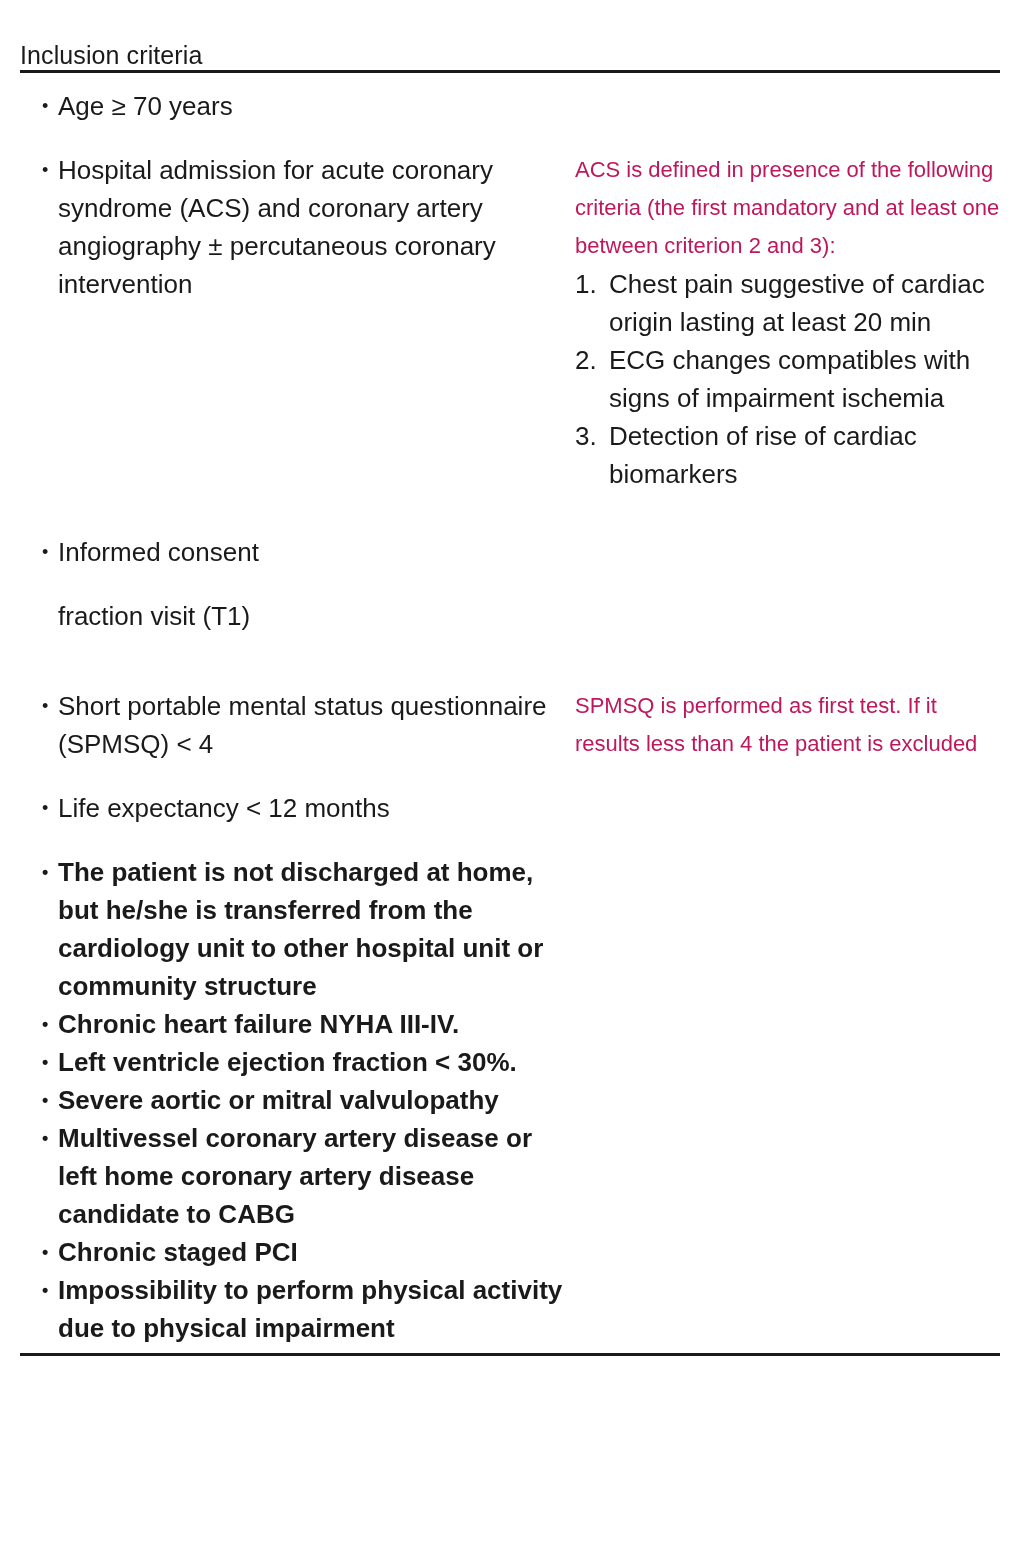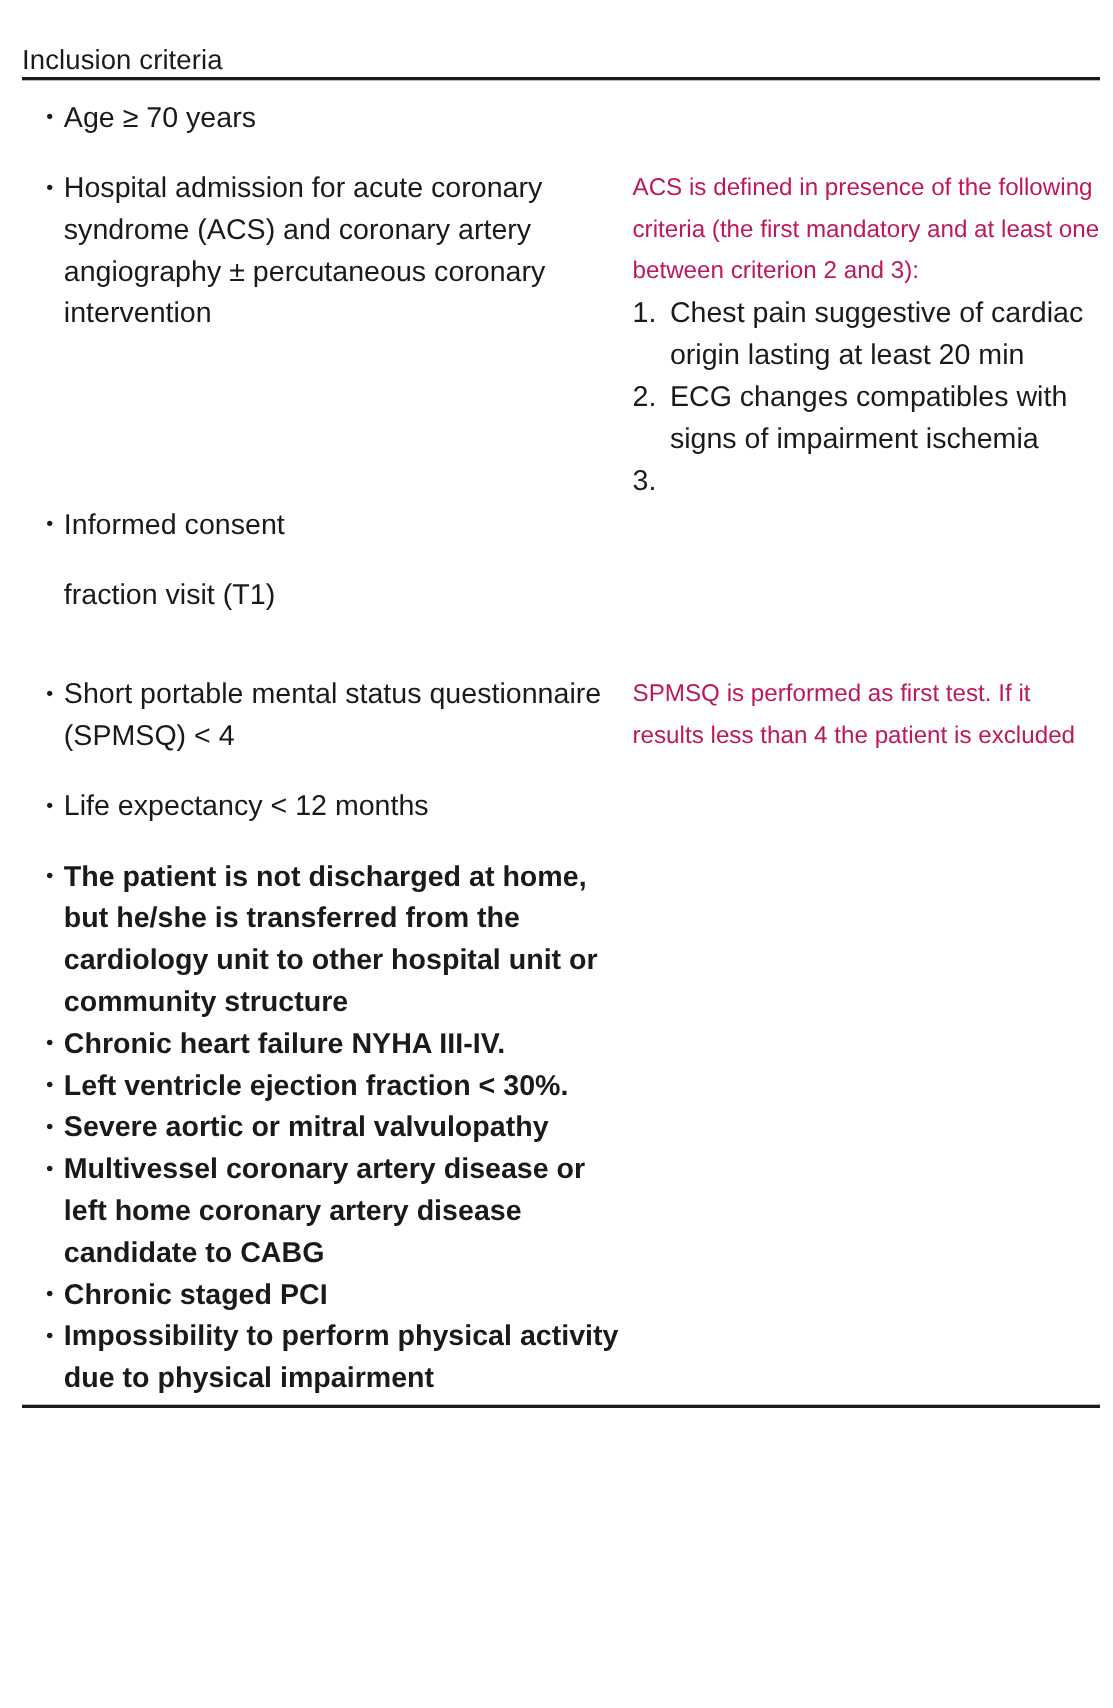--- a/index.html
+++ b/index.html
@@ -158,20 +158,21 @@
         <div class="num-item">
           <span class="num-marker">1.</span>
           <span>Chest pain suggestive of cardiac origin lasting at least 20 min</span>
         </div>
         <div class="num-item">
           <span class="num-marker">2.</span>
           <span>ECG changes compatibles with signs of impairment ischemia</span>
         </div>
         <div class="num-item">
           <span class="num-marker">3.</span>
+          <span>Detection of rise of cardiac biomarkers</span>
         </div>
       </div>
     </div>
   </div>
 
   <div class="gap-lg"></div>
 
   <div class="row">
     <div class="col-left">
       <div class="bullet-item">Informed consent</div>

